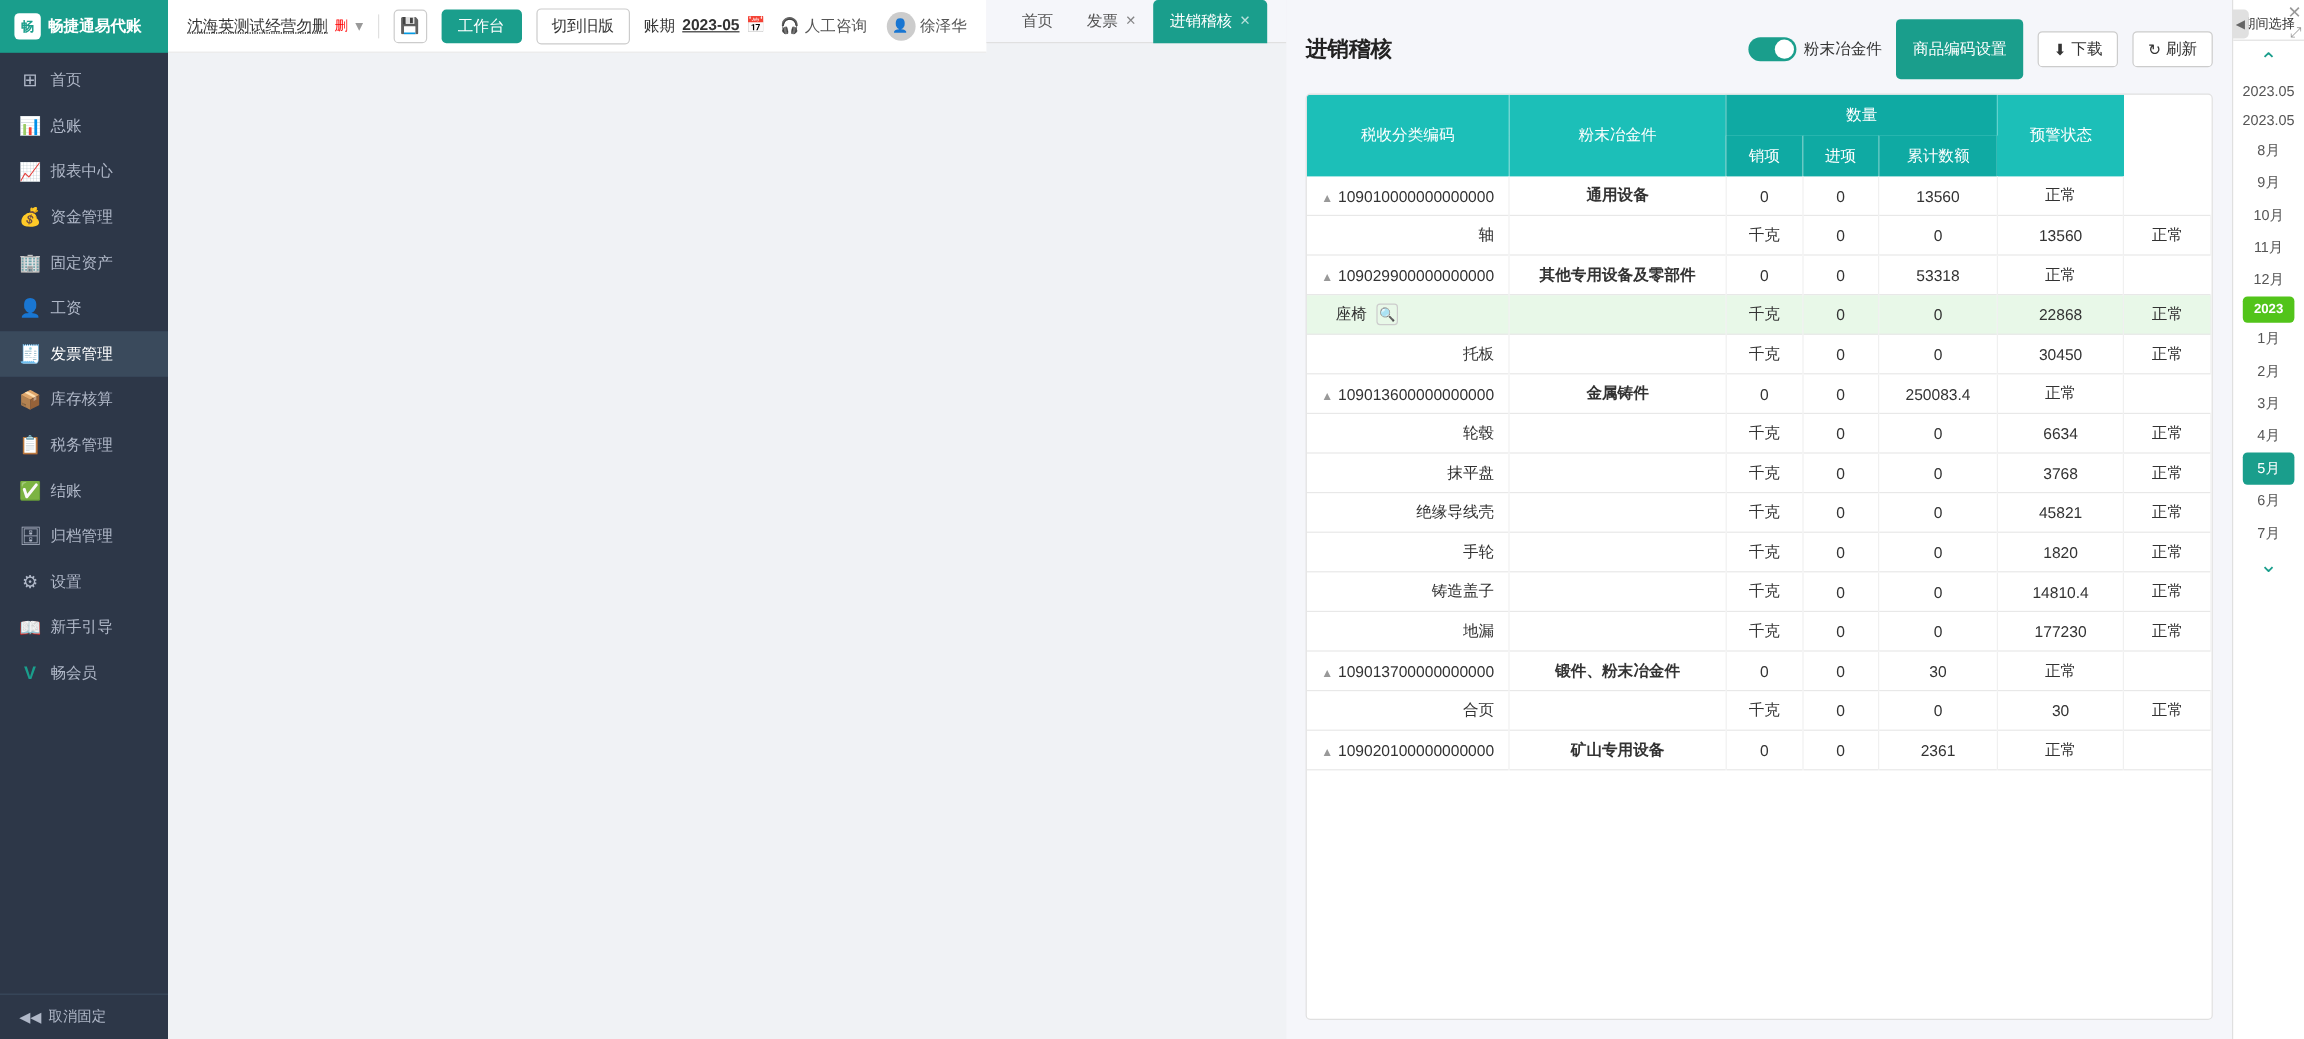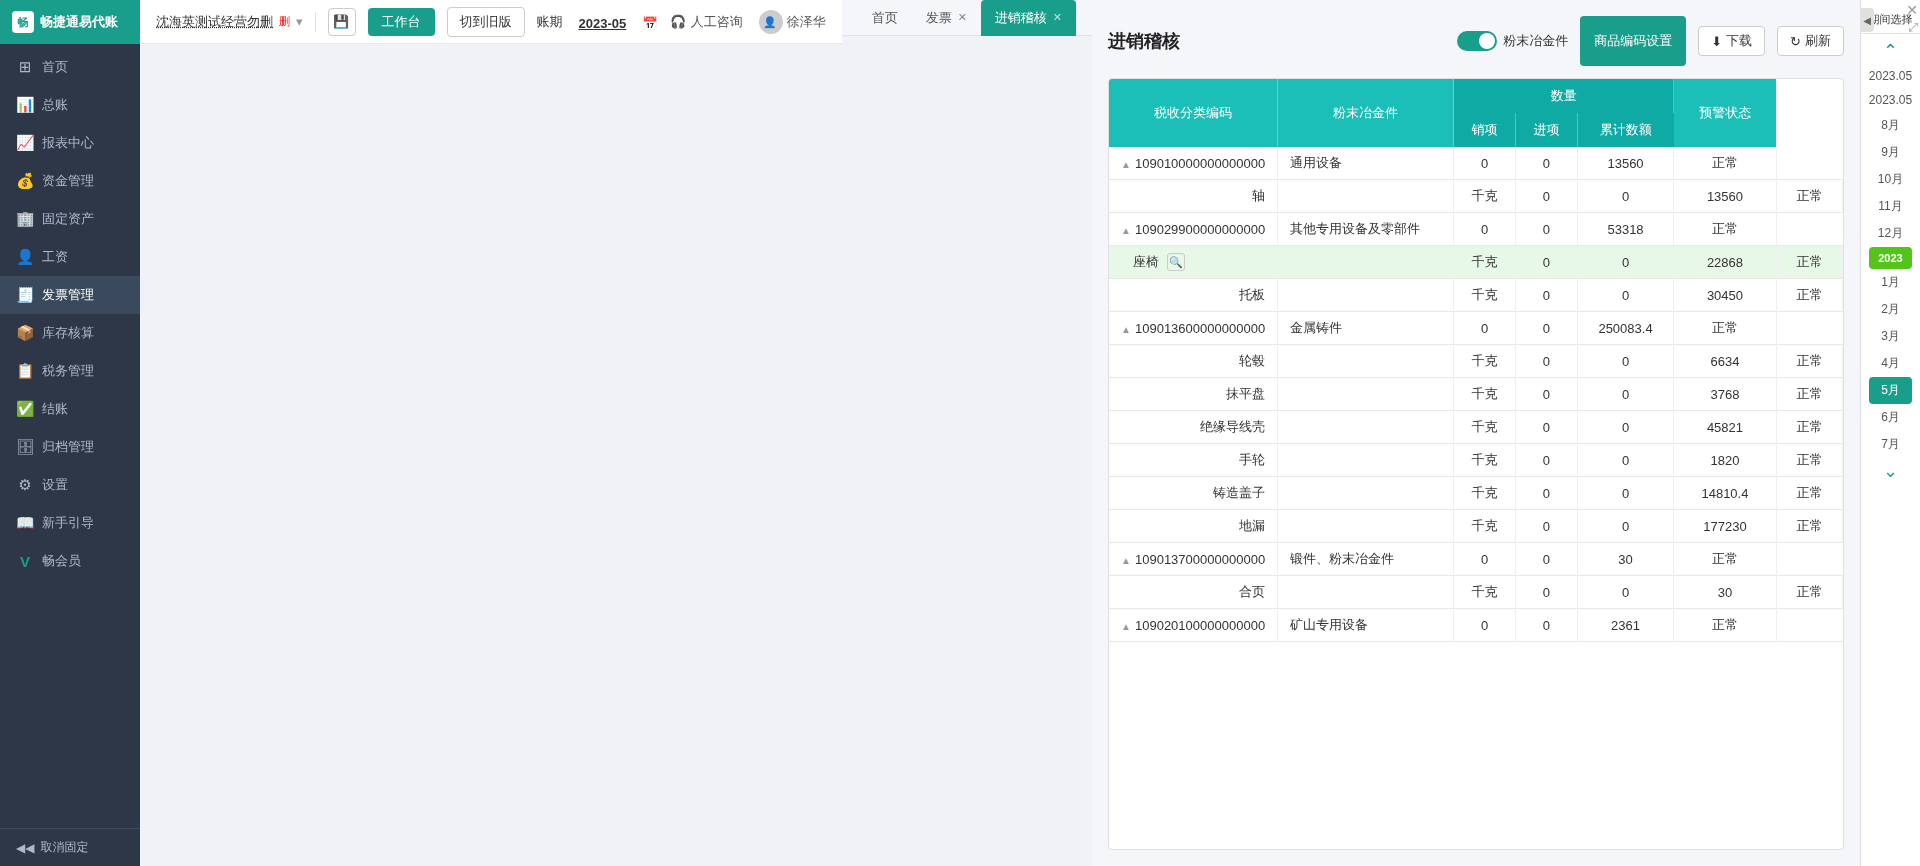--- a/index.html
+++ b/index.html
@@ -109,22 +109,22 @@
       background: #fff;
       color: #333;
       border: 1px solid #ccc;
       border-radius: 4px;
       padding: 5px 12px;
       cursor: pointer;
       font-size: 13px;
     }
     .topbar-period {
       display: flex;
-      align-items: flex-end;
-      gap: 16px;
+      align-items: flex-start;
+      gap: 6px;
       color: #333;
       font-size: 13px;
     }
     .topbar-right {
       margin-left: auto;
       display: flex;
       align-items: center;
       gap: 16px;
       color: #555;
       font-size: 13px;
@@ -278,21 +278,21 @@
       border-bottom: 1px solid #e8e8e8;
     }
     tbody tr.highlighted { background: #e8f8e8; }
     tbody td {
       padding: 7px 12px;
       color: #333;
       border-right: 1px solid #f0f0f0;
       text-align: center;
     }
     tbody td:first-child { text-align: right; }
-    tbody td:nth-child(2) { text-align: left; }
+    tbody td:nth-child(2) { text-align: center; font-weight: bold; }
     .category-row td { font-weight: 500; }
     .expand-icon { color: #999; margin-right: 4px; font-size: 10px; }
     .indent { padding-left: 24px !important; }
     .search-icon-cell {
       display: flex;
       align-items: center;
       justify-content: flex-start;
       gap: 8px;
     }
     .search-small {

